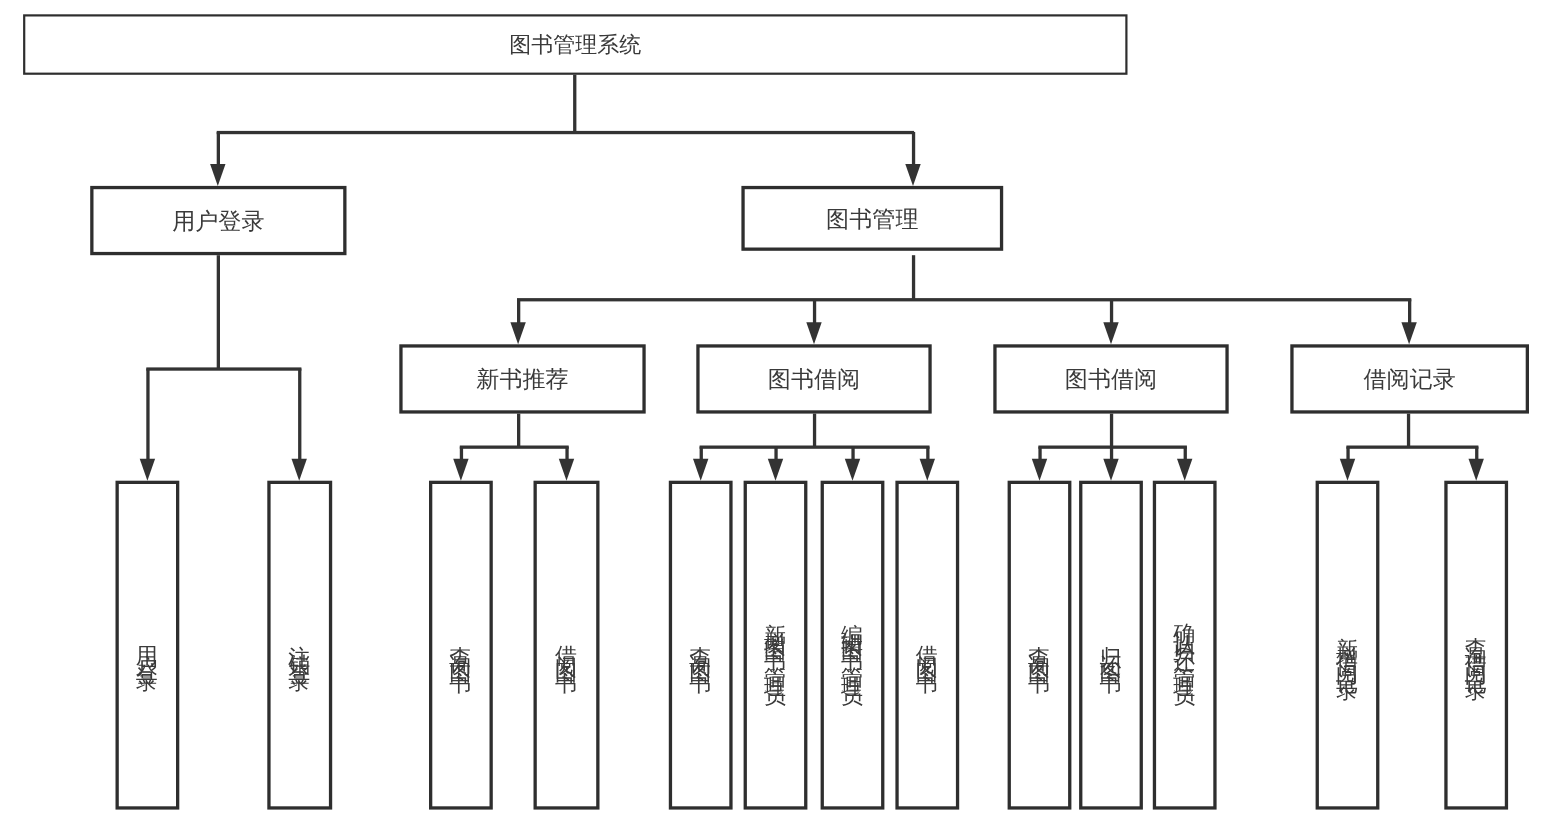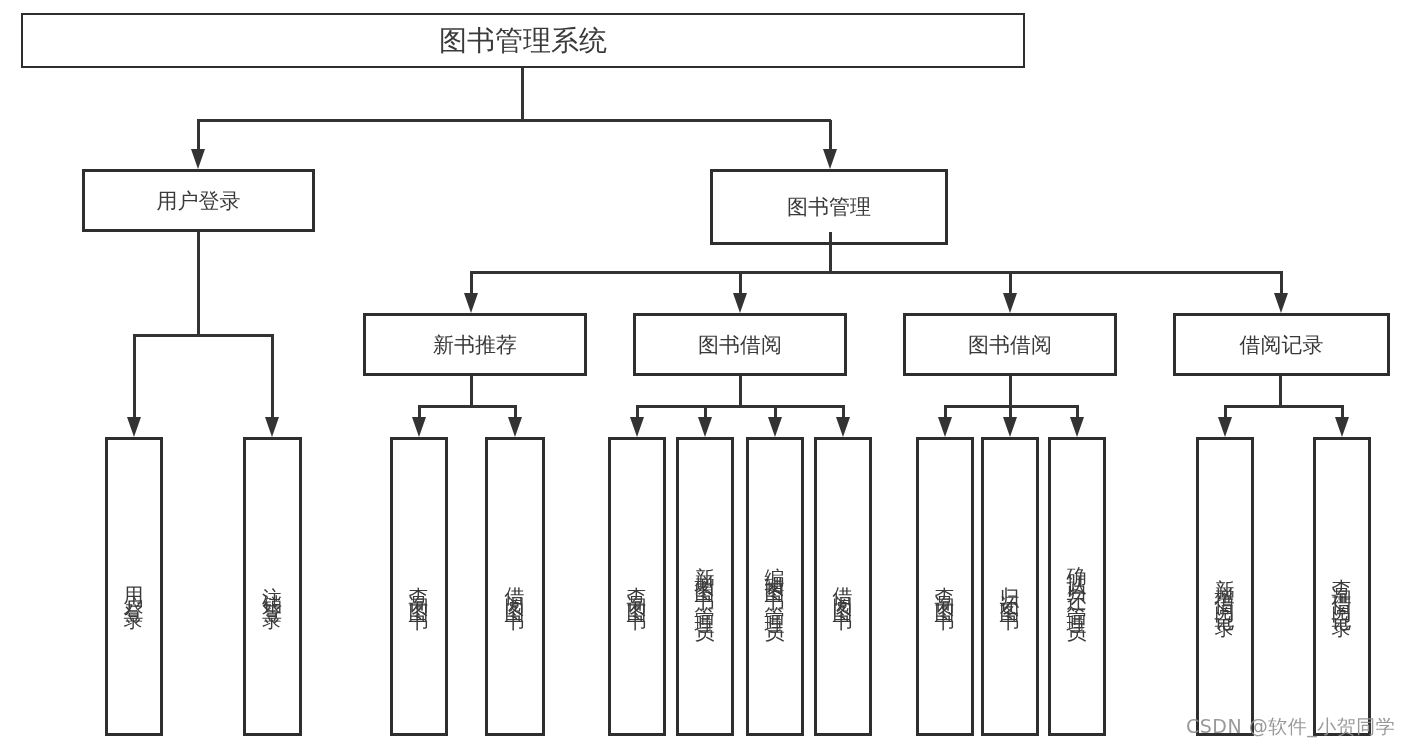--- a/index.html
+++ b/index.html
@@ -5,21 +5,21 @@
   html,body{margin:0;padding:0;background:#fff;}
   #stage{
     position:relative;width:1405px;height:747px;background:#fff;overflow:hidden;
     font-family:"DejaVu Sans","Liberation Sans",sans-serif;color:#333;
   }
   .box{
     position:absolute;background:#fff;border:3px solid #2e2e2e;
     display:flex;align-items:center;justify-content:center;
     font-size:21px;color:#3a3a3a;box-sizing:border-box;white-space:nowrap;
   }
-  .root{border-width:2.5px;font-size:28px;}
+  .root{border-width:2.5px;font-size:20px;}
   .v{
     writing-mode:vertical-rl;text-orientation:mixed;
     font-size:20px;letter-spacing:8px;line-height:1;
   }
   .hl{position:absolute;height:3px;background:#333;}
   .vl{position:absolute;width:3px;background:#333;}
   .ar{
     position:absolute;width:0;height:0;
     border-left:7px solid transparent;border-right:7px solid transparent;
     border-top:20px solid #333;
@@ -30,21 +30,21 @@
   }
 </style>
 </head>
 <body>
 
 <div id="stage">
 
   <div class="box root" style="left:21px;top:13px;width:1004px;height:55px">图书管理系统</div>
 
   <div class="box" style="left:82px;top:169px;width:233px;height:63px">用户登录</div>
-  <div class="box" style="left:710px;top:169px;width:238px;height:76px">图书管理</div>
+  <div class="box" style="left:674px;top:169px;width:238px;height:59px">图书管理</div>
 
   <div class="box" style="left:633px;top:313px;width:214px;height:63px">图书借阅</div>
   <div class="box" style="left:363px;top:313px;width:224px;height:63px">新书推荐</div>
   <div class="box" style="left:903px;top:313px;width:214px;height:63px">图书借阅</div>
   <div class="box" style="left:1173px;top:313px;width:217px;height:63px">借阅记录</div>
 
   <div class="box v" style="left:105px;top:437px;width:58px;height:299px">用户登录</div>
   <div class="box v" style="left:243px;top:437px;width:59px;height:299px">注销登录</div>
 
   <div class="box v" style="left:390px;top:437px;width:58px;height:299px">查询图书</div>
@@ -114,14 +114,13 @@
   <div class="vl" style="left:1076px;top:406px;height:13px"></div>
   <div class="ar" style="left:1070px;top:417px"></div>
 
   <div class="vl" style="left:1279px;top:376px;height:31px"></div>
   <div class="hl" style="left:1224px;top:405px;width:120px"></div>
   <div class="vl" style="left:1224px;top:406px;height:13px"></div>
   <div class="ar" style="left:1218px;top:417px"></div>
   <div class="vl" style="left:1341px;top:406px;height:13px"></div>
   <div class="ar" style="left:1335px;top:417px"></div>
 
-  <div class="wm">CSDN @软件_小贺同学</div>
 </div>
 
 </body></html>

